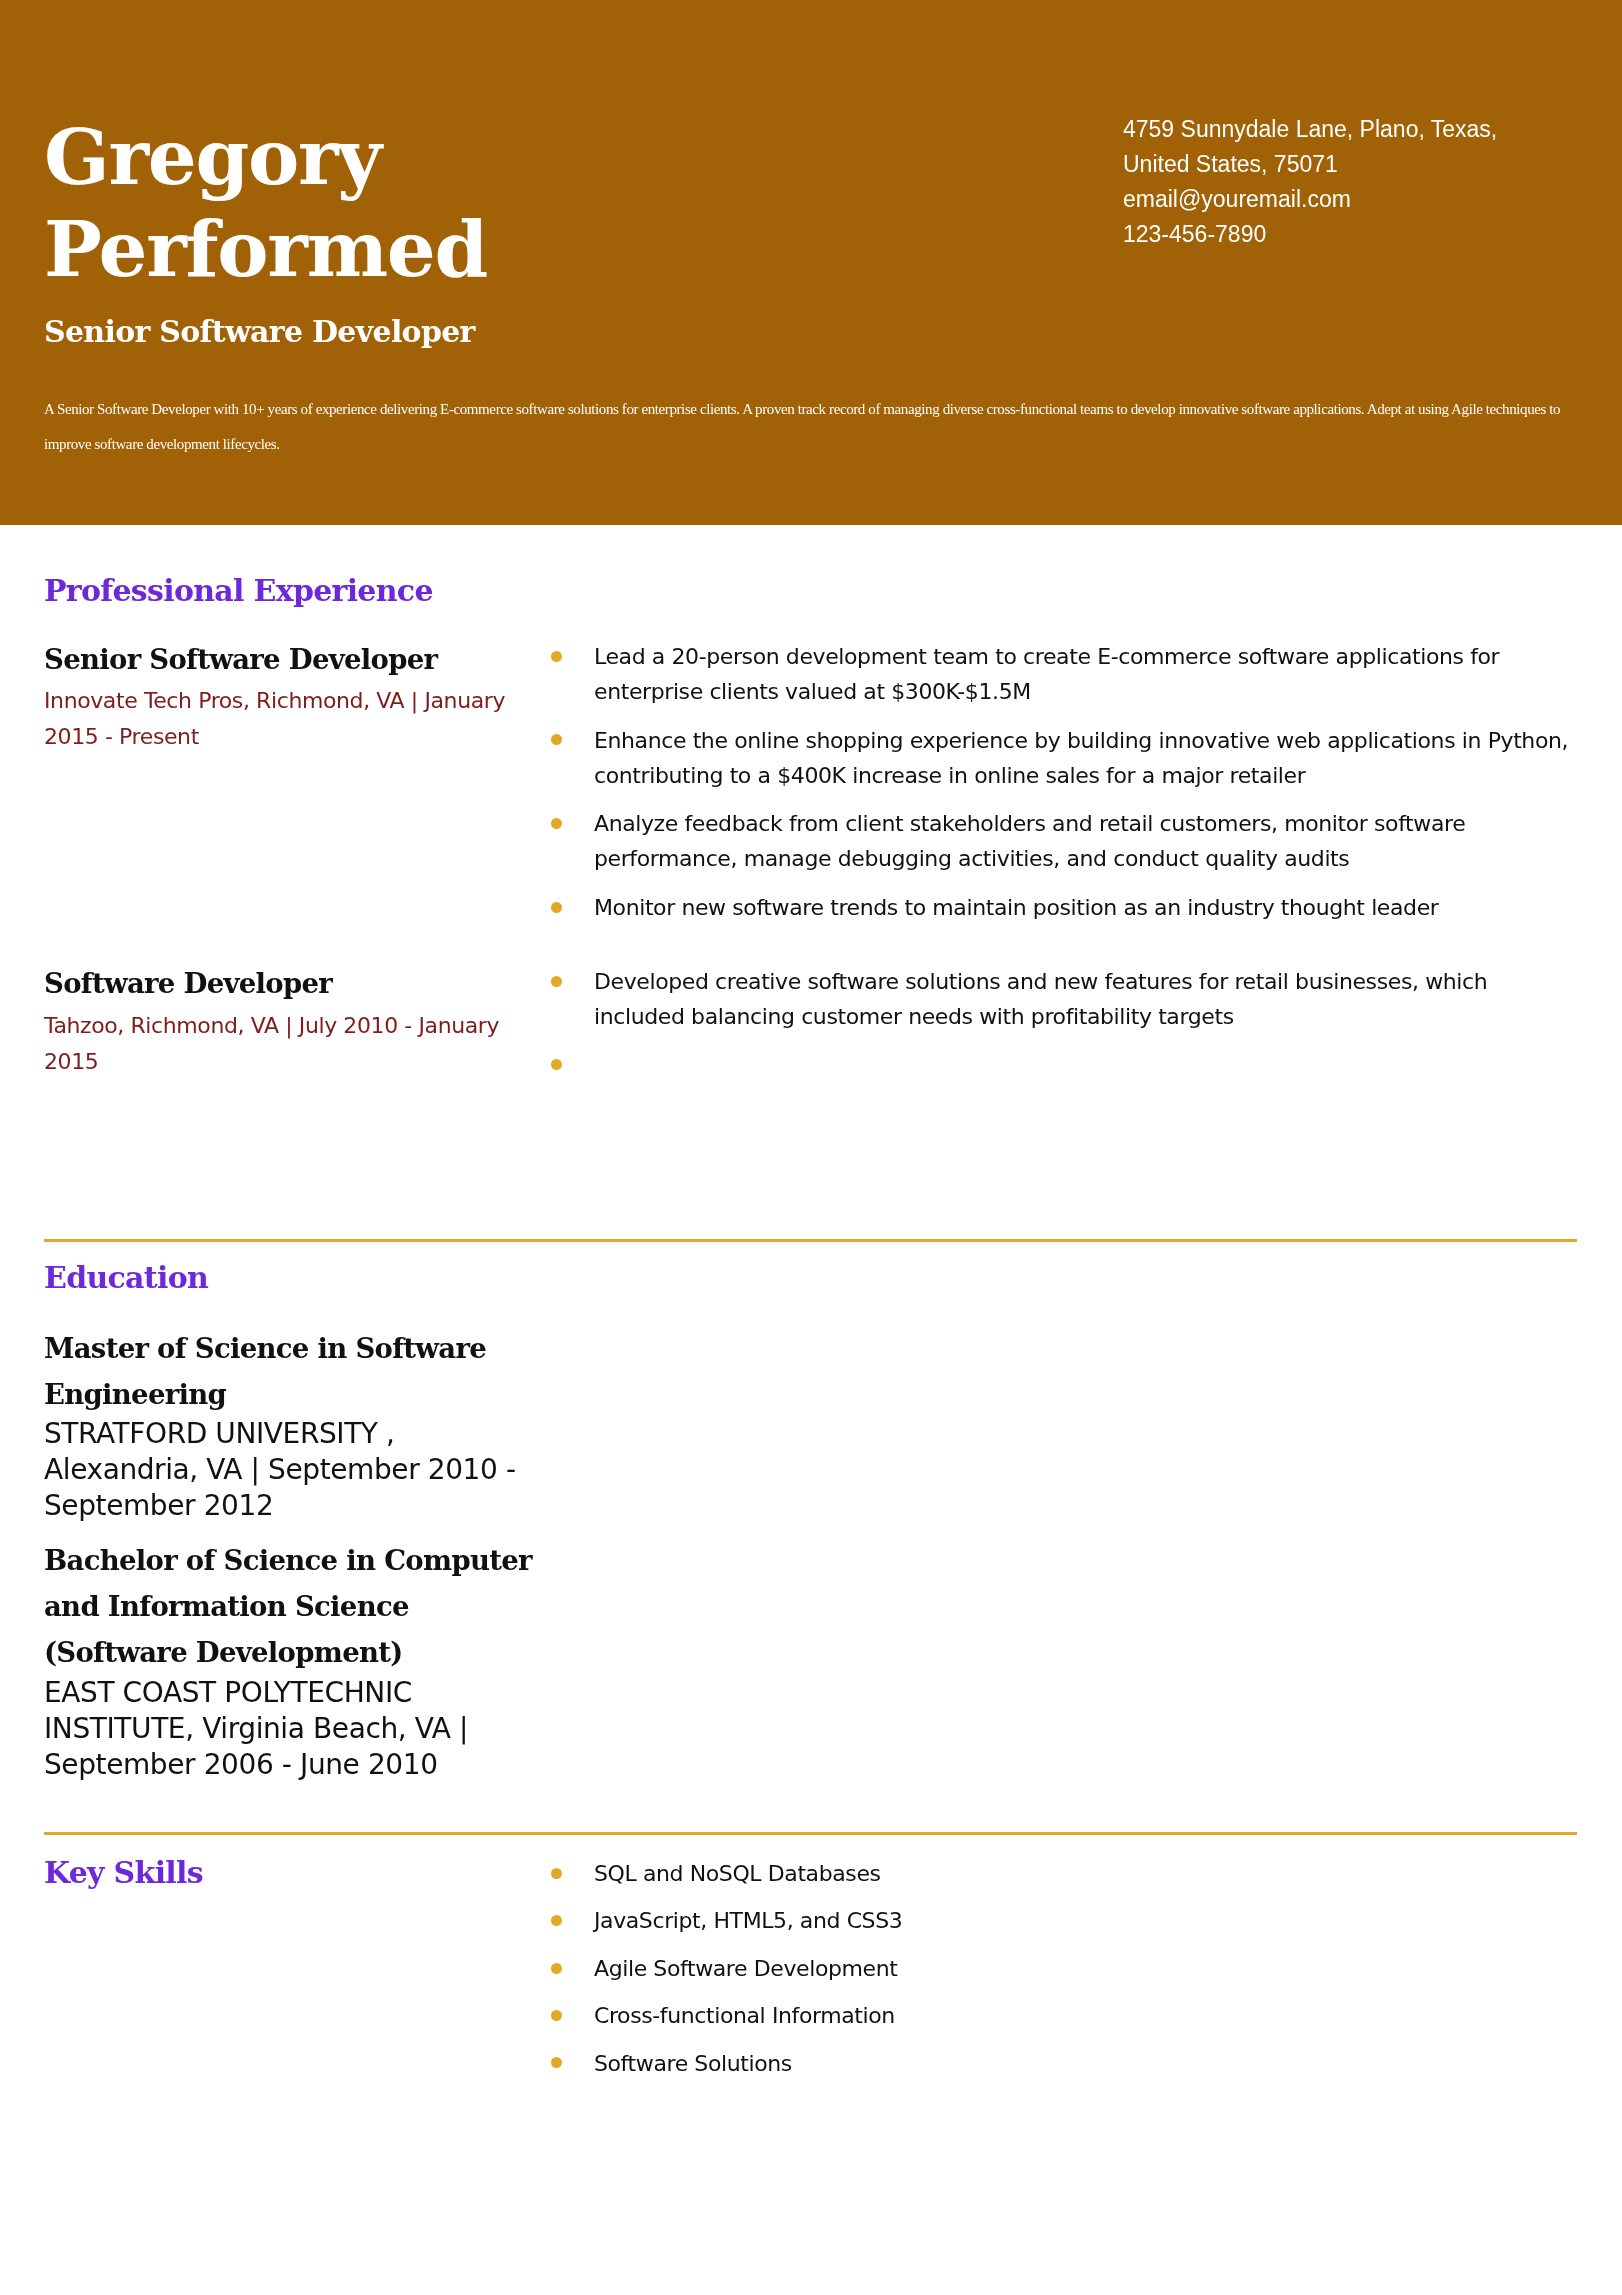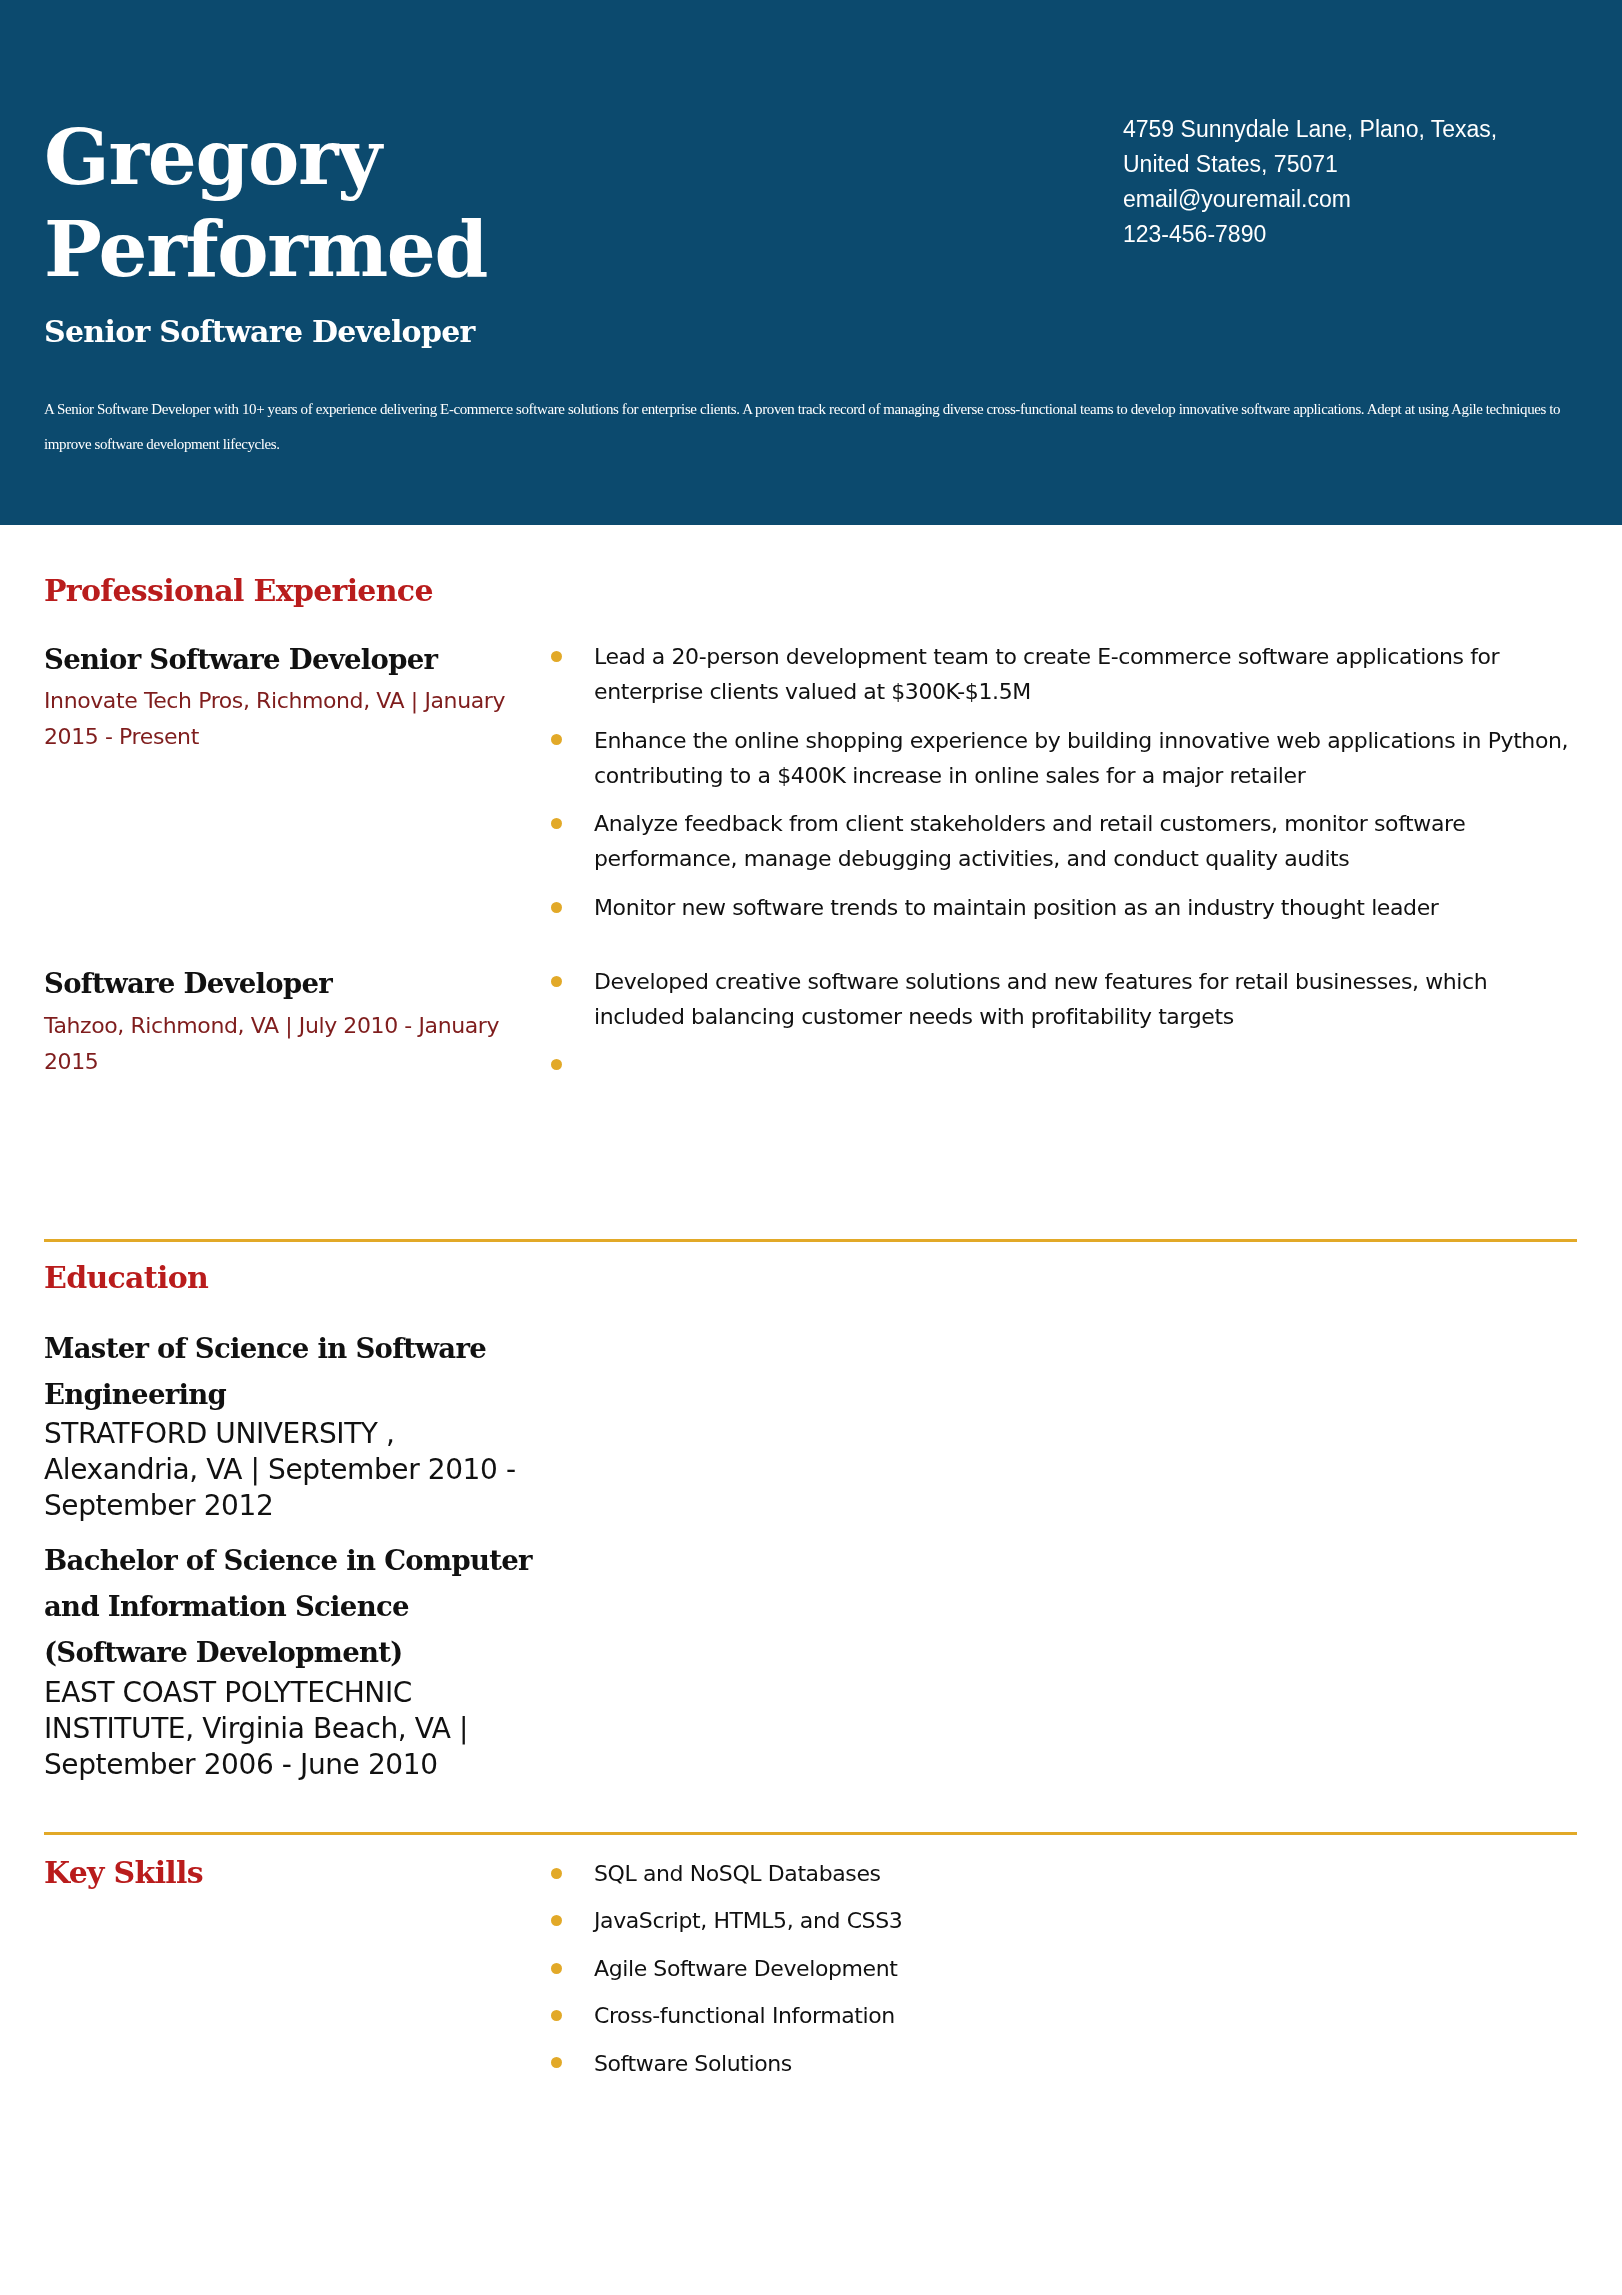--- a/index.html
+++ b/index.html
@@ -1,21 +1,21 @@
 <!DOCTYPE html>
 <html style="font-size:10.5px"><head>
 <meta charset="utf-8">
 <style>
   * { margin: 0; padding: 0; box-sizing: border-box; }
   html, body { width: 1623px; height: 2295px; background: #ffffff; }
   body { position: relative; overflow: hidden; font-family: "Liberation Sans", sans-serif; color: #111111; }
 
   .header {
     position: absolute; left: 0; top: 0; width: 1623px; height: 525px;
-    background: #0c4a6e;
+    background: #a16207;
   }
   .name {
     position: absolute; left: 44px; top: 111px;
     font-family: "DejaVu Serif", serif; font-weight: bold;
     font-size: 77px; line-height: 92px; color: #ffffff;
     letter-spacing: -1.3px;
   }
   .subtitle {
     position: absolute; left: 44px; top: 312px;
     font-family: "DejaVu Serif", serif; font-weight: bold;
@@ -30,21 +30,21 @@
   .contact div { white-space: nowrap; }
   .summary {
     position: absolute; left: 44px; top: 392px; width: 1529px;
     font-family: Liberation Serif, serif; font-size: 15px;
     line-height: 35px; color: #ffffff; letter-spacing: -0.4px;
   }
 
   .section-title {
     position: absolute; left: 44px;
     font-family: "DejaVu Serif", serif; font-weight: bold;
-    font-size: 30px; line-height: 39px; color: #b91c1c;
+    font-size: 30px; line-height: 39px; color: #6d28d9;
     letter-spacing: -0.7px;
   }
   .rule {
     position: absolute; left: 44px; width: 1533px; height: 2.6px;
     background: #E2A928;
   }
 
   .job-title {
     position: absolute; left: 44px;
     font-family: "DejaVu Serif", serif; font-weight: bold;

